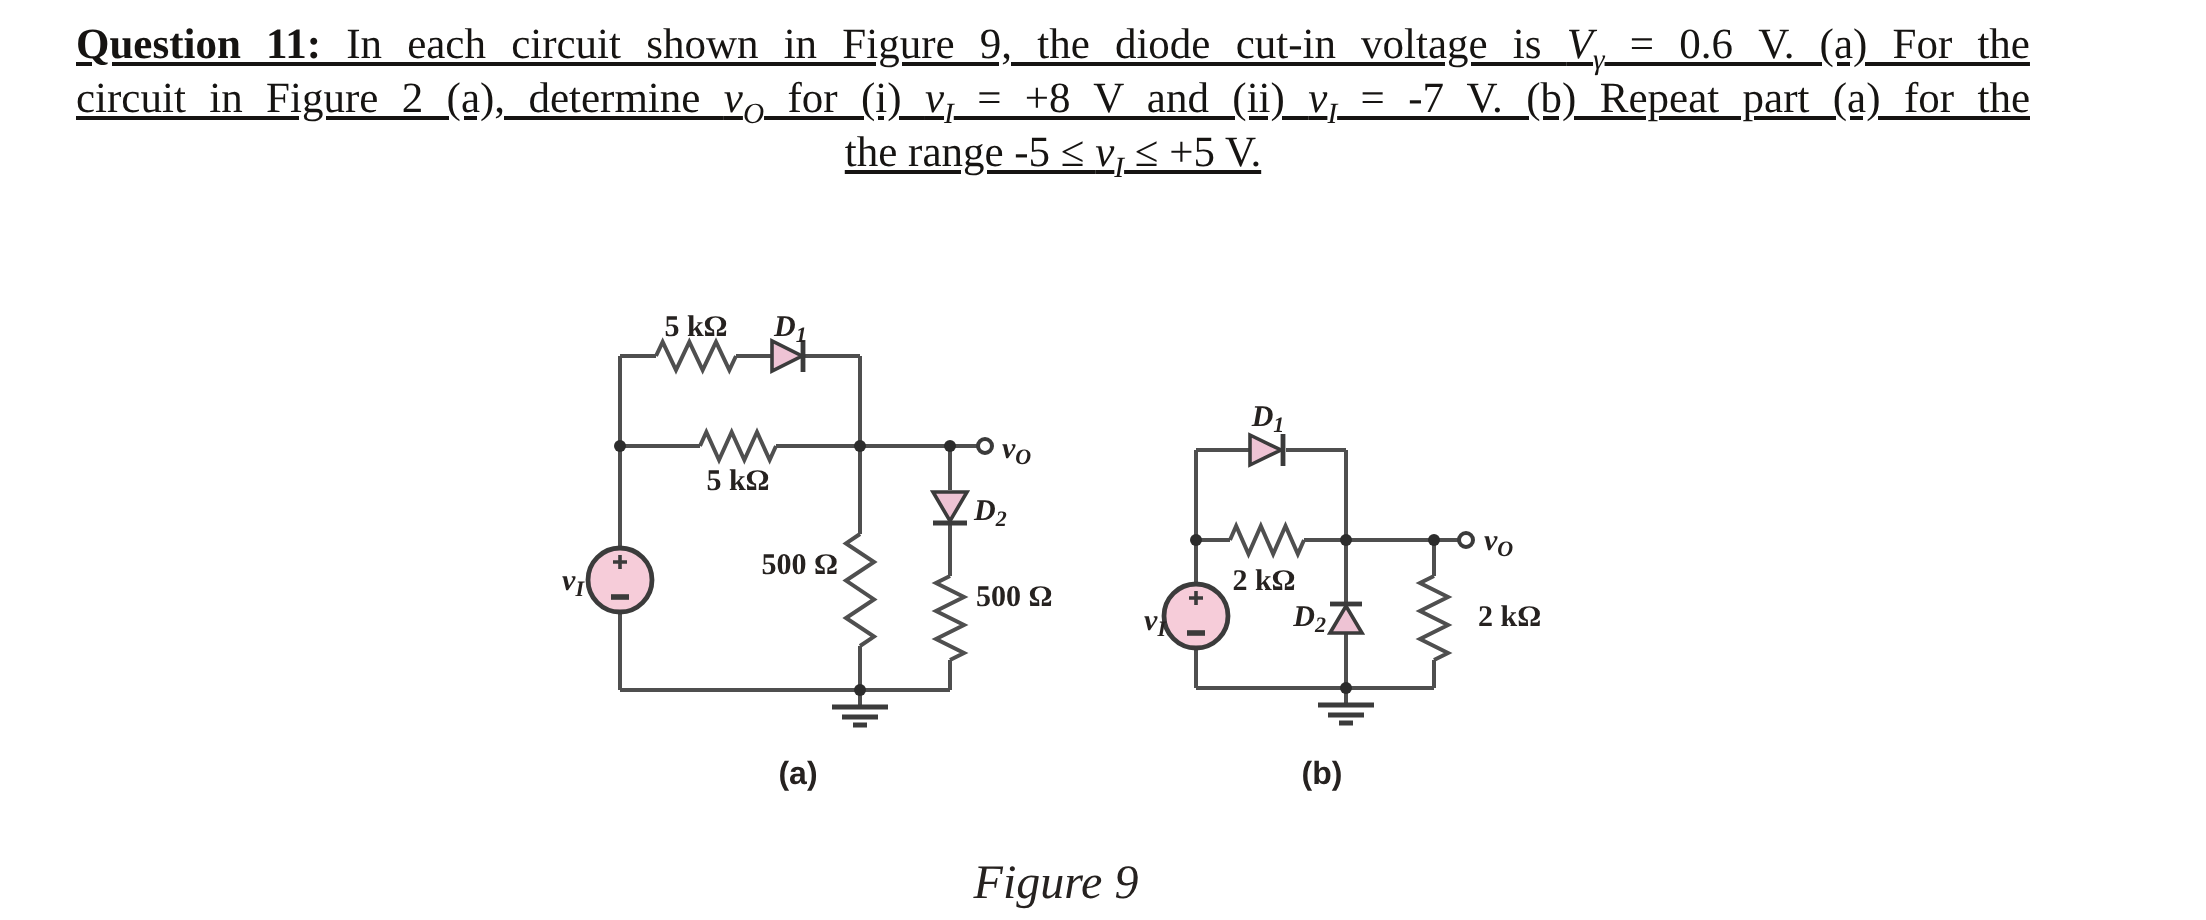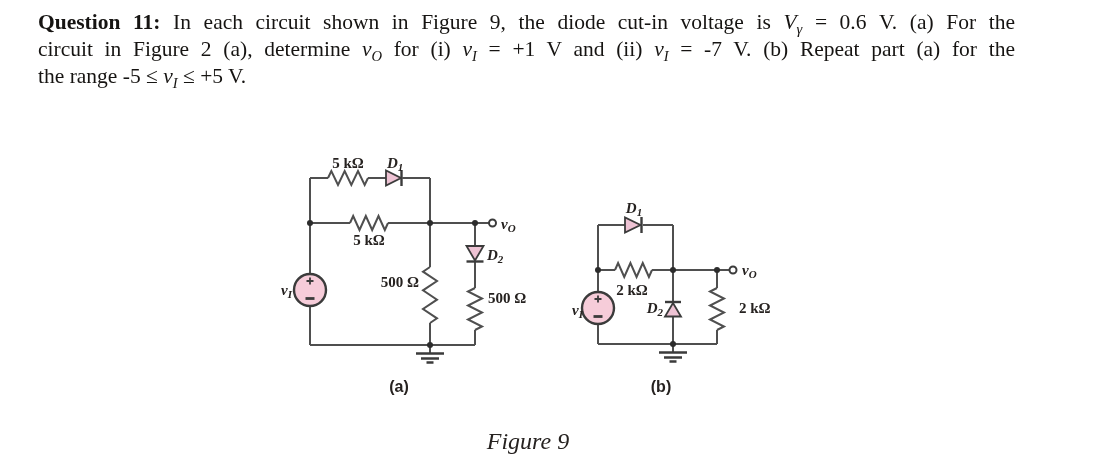--- a/index.html
+++ b/index.html
@@ -1,22 +1,22 @@
 <!DOCTYPE html>
 <html style="--wire: #4f4f4f; --ink: #262220; --diode_fill: #eec3d4; --source_fill: #f6ccd9;"><head>
 <meta charset="utf-8">
 <style>
   html,body{margin:0;padding:0;background:#ffffff;}
   body{width:1103px;height:460px;position:relative;overflow:hidden;
        font-family:"Liberation Serif", serif;color:#161412;}
   .question{position:absolute;left:38px;top:9px;width:977px;
-            font-size:21.5px;line-height:27px;}
+            font-size:21.5px;line-height:27px;text-decoration:underline;}
   .qline{text-align:justify;}
   .qline.just{text-align-last:justify;}
-  .qline.last{text-align:left;}
+  .qline.last{text-align:center;}
   .b{font-weight:bold;}
   .i{font-style:italic;}
   sub{font-size:0.68em;line-height:0;}
   svg{position:absolute;left:0;top:0;}
   svg text{fill:var(--ink);font-family:"Liberation Serif", serif;}
   .wire{stroke:var(--wire);stroke-width:2;fill:none;}
   .comp{stroke:#3b3b3b;stroke-width:1.8;fill:var(--diode_fill);}
   .bar{stroke:#3b3b3b;stroke-width:2.4;fill:none;}
   .dot{fill:#2c2c2c;stroke:none;}
   .term{fill:#ffffff;stroke:#3b3b3b;stroke-width:2;}
@@ -26,21 +26,21 @@
   .lbl{font-size:15px;font-weight:bold;}
   .sym{font-size:15px;font-weight:bold;font-style:italic;}
   .cap{font-family:"Liberation Sans", sans-serif;font-size:16px;font-weight:bold;}
   .figcap{font-size:24px;font-style:italic;}
 </style>
 </head>
 <body>
 
 <div class="question">
   <div class="qline just"><span class="b">Question 11:</span><span> In each circuit shown in Figure 9, the diode cut-in voltage is </span><span class="i">V</span><sub class="i">γ</sub><span> = 0.6 V. (a) For the</span></div>
-  <div class="qline just"><span>circuit in Figure 2 (a), determine </span><span class="i">v</span><sub class="i">O</sub><span> for (i) </span><span class="i">v</span><sub class="i">I</sub><span> = +1 V and (ii) </span><span class="i">v</span><sub class="i">I</sub><span> = -7 V. (b) Repeat part (a) for the</span></div>
+  <div class="qline just"><span>circuit in Figure 2 (a), determine </span><span class="i">v</span><sub class="i">O</sub><span> for (i) </span><span class="i">v</span><sub class="i">I</sub><span> = +8 V and (ii) </span><span class="i">v</span><sub class="i">I</sub><span> = -7 V. (b) Repeat part (a) for the</span></div>
   <div class="qline last"><span>the range -5 ≤ </span><span class="i">v</span><sub class="i">I</sub><span> ≤ +5 V.</span></div>
 </div>
 
 <svg width="1103" height="460" viewBox="0 0 1103 460">
 
   <g>
 
     <g>
       <path class="wire" d="M310,178 H328 M368,178 H386 M402.5,178 H430"></path>
       <path class="wire" d="M310,178 V274 M310,306 V345"></path>

